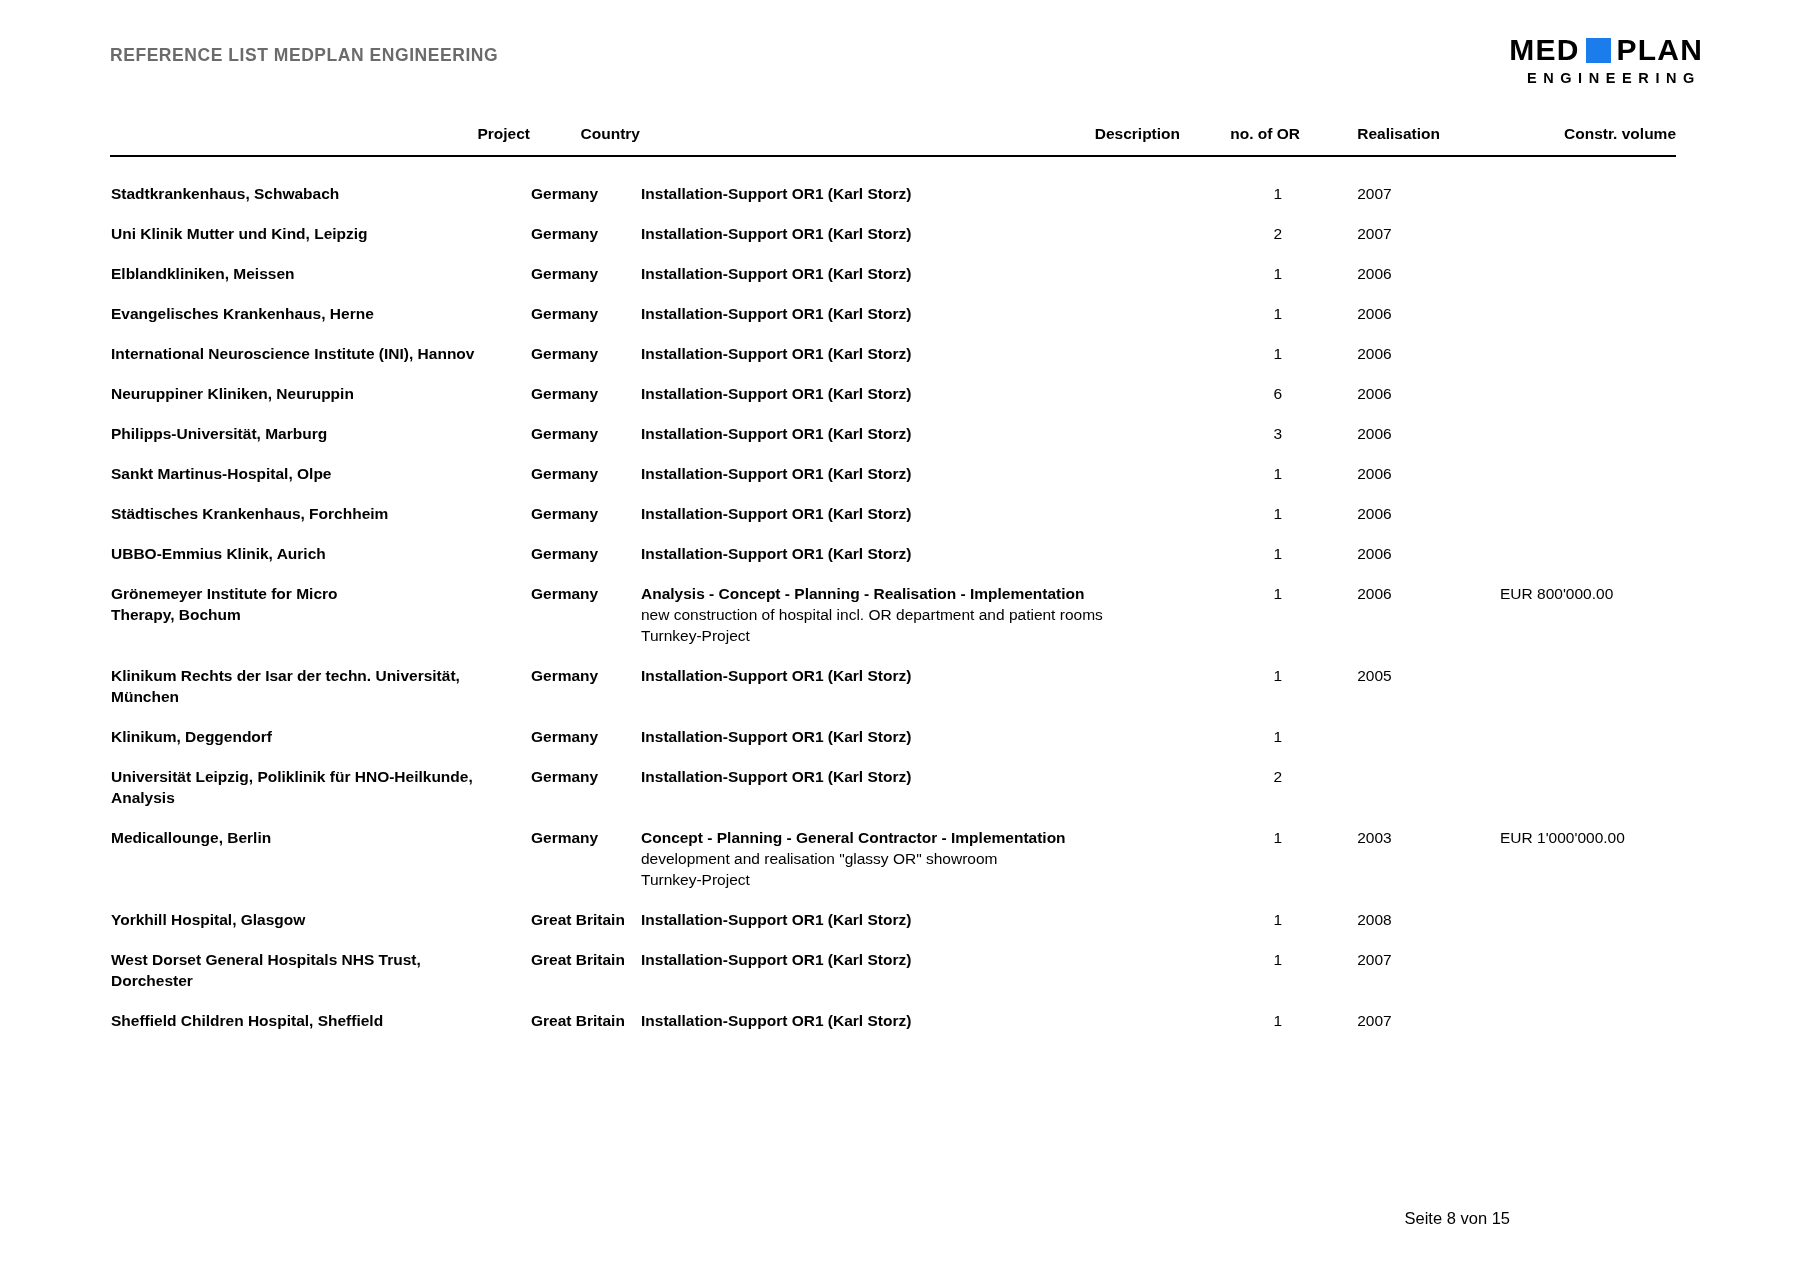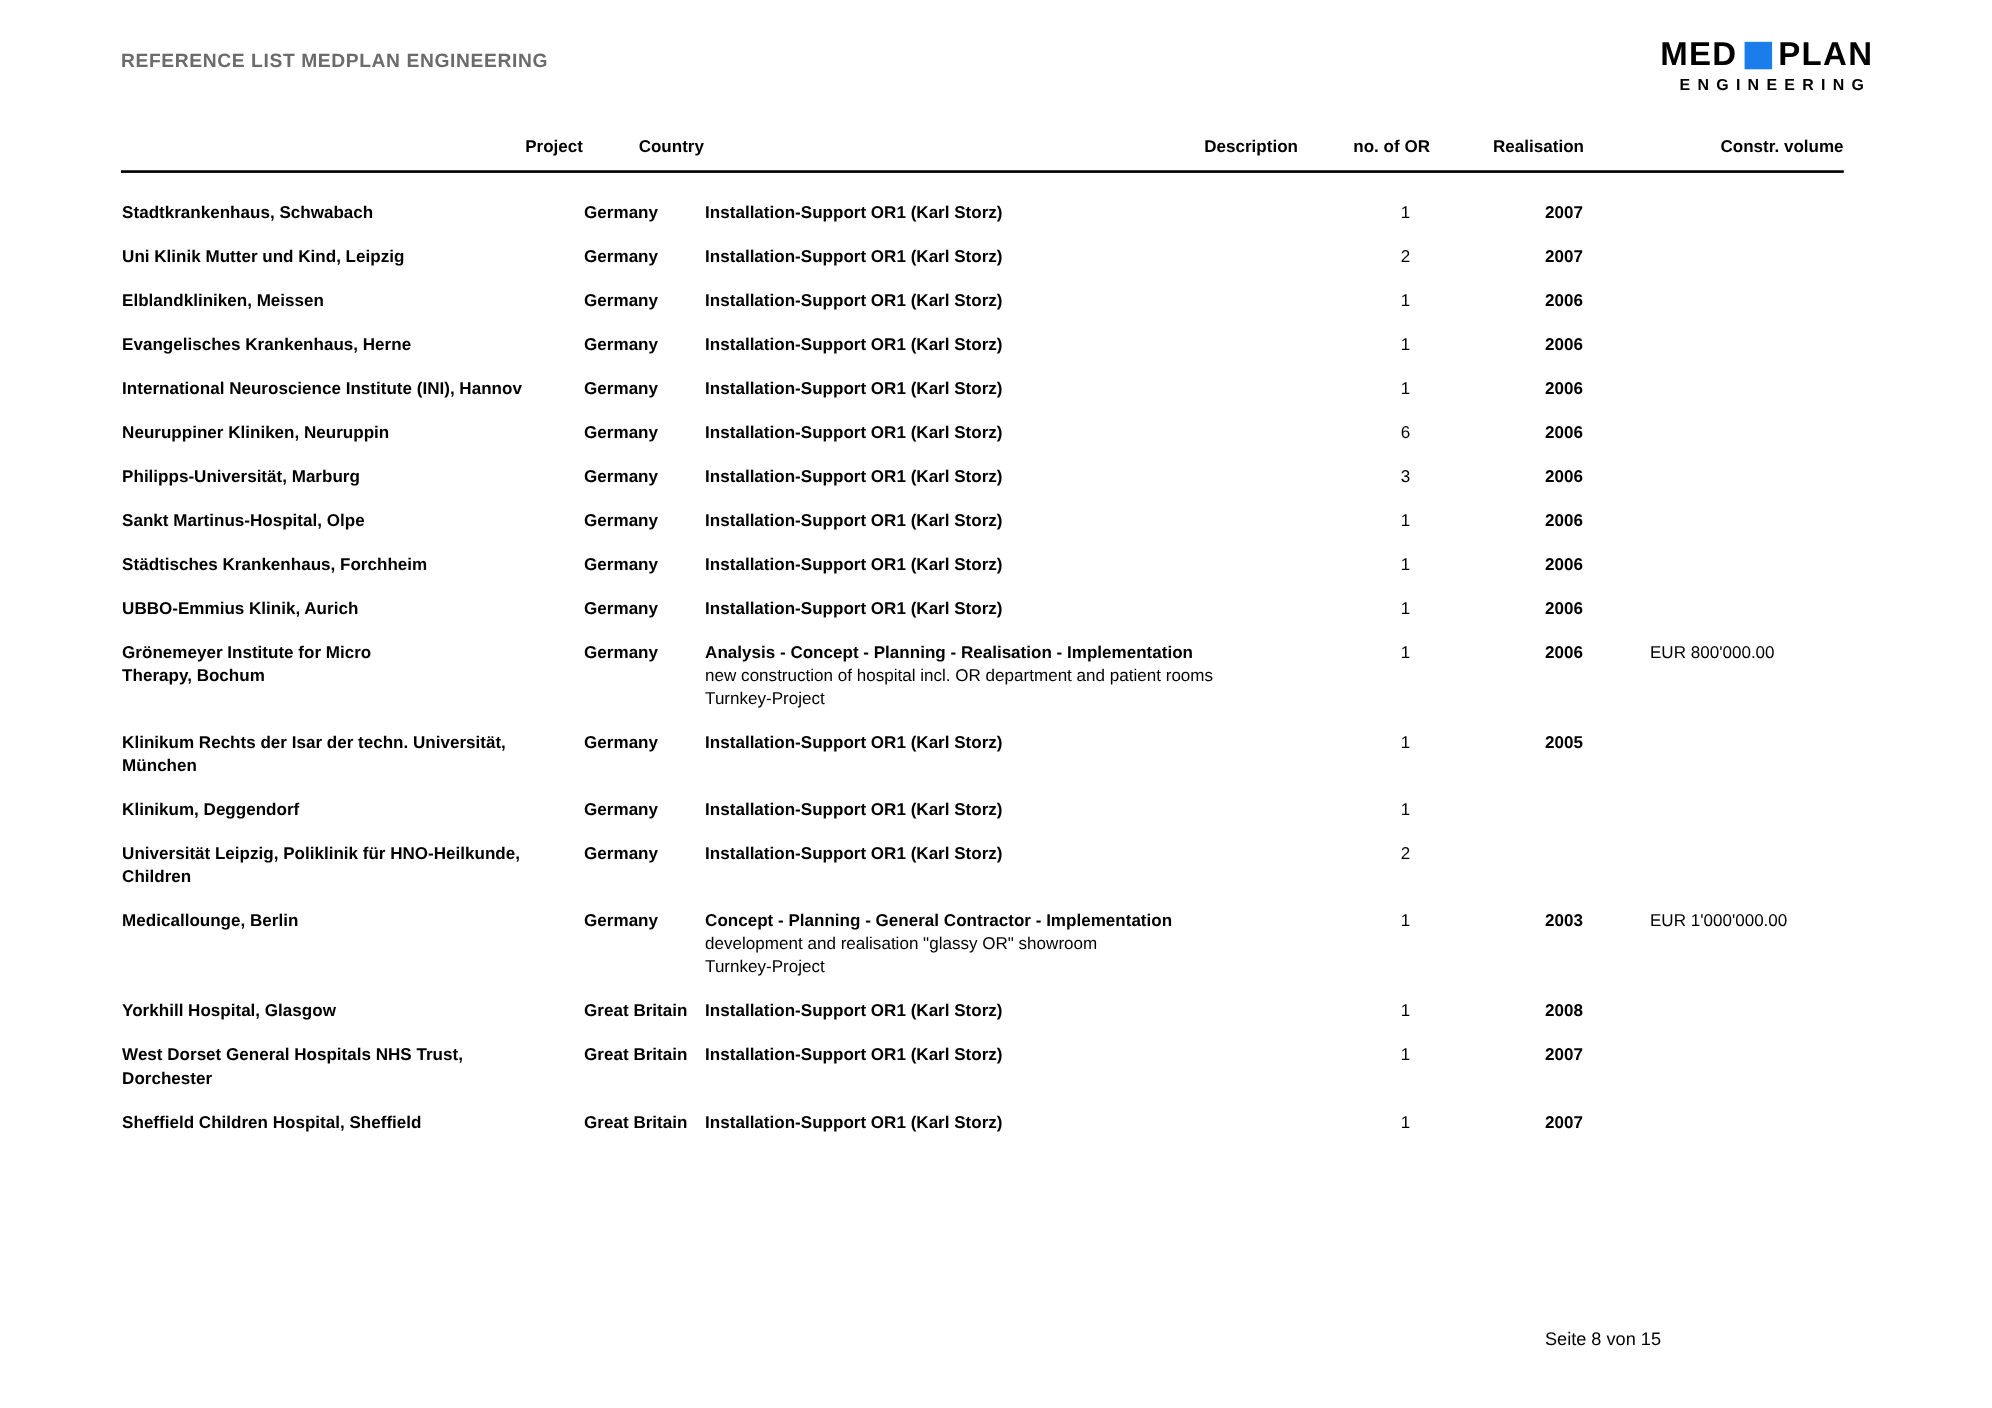--- a/index.html
+++ b/index.html
@@ -116,21 +116,21 @@
   .col-vol         { width: 236px; }
 
   th.col-or   { text-align: right; padding-right: 18px; }
   th.col-real { text-align: left;  padding-left: 10px; }
   th.col-vol  { text-align: left;  padding-left: 78px; }
 
   td.cell-project { font-weight: bold; padding-right: 6px; overflow: hidden; }
   td.cell-country { font-weight: bold; white-space: nowrap; }
   td.cell-desc    { font-weight: bold; }
   td.cell-or      { text-align: right; padding-right: 18px; font-weight: normal; }
-  td.cell-real    { text-align: right;  padding-left: 10px; font-weight: bold; }
+  td.cell-real    { text-align: center;  padding-left: 10px; font-weight: normal; }
   td.cell-vol     { text-align: left;  padding-left: 60px; font-weight: normal; white-space: nowrap; }
 
   .desc-sub {
     font-weight: normal;
     display: block;
   }
 
   
   tbody tr:first-child td { padding-top: 26px; }
 
@@ -283,21 +283,21 @@
           </tr>
           <tr>
             <td class="cell-project"><span class="project-nowrap">Klinikum, Deggendorf</span></td>
             <td class="cell-country">Germany</td>
             <td class="cell-desc"><span>Installation-Support OR1 (Karl Storz)</span></td>
             <td class="cell-or">1</td>
             <td class="cell-real"></td>
             <td class="cell-vol"></td>
           </tr>
           <tr>
-            <td class="cell-project"><span class="project-nowrap">Universität Leipzig, Poliklinik für HNO-Heilkunde,</span><br><span>Children</span></td>
+            <td class="cell-project"><span class="project-nowrap">Universität Leipzig, Poliklinik für HNO-Heilkunde,</span><br><span>Analysis</span></td>
             <td class="cell-country">Germany</td>
             <td class="cell-desc"><span>Installation-Support OR1 (Karl Storz)</span></td>
             <td class="cell-or">2</td>
             <td class="cell-real"></td>
             <td class="cell-vol"></td>
           </tr>
           <tr>
             <td class="cell-project"><span class="project-nowrap">Medicallounge, Berlin</span></td>
             <td class="cell-country">Germany</td>
             <td class="cell-desc"><span>Concept - Planning - General Contractor - Implementation</span><span class="desc-sub">development and realisation "glassy OR" showroom</span><span class="desc-sub">Turnkey-Project</span></td>

